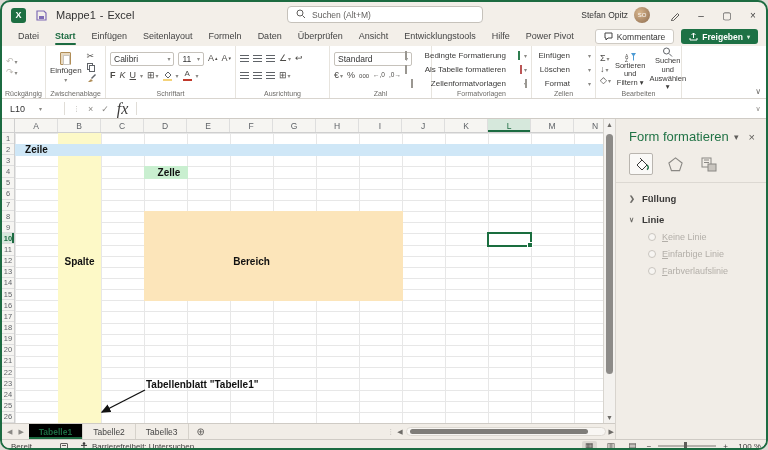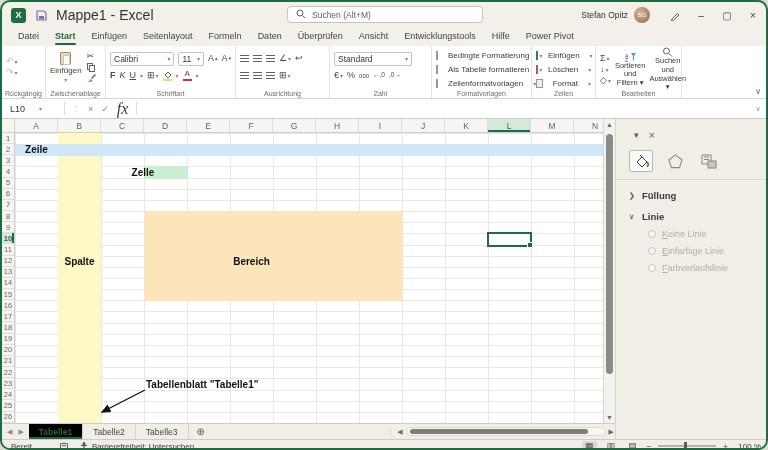--- a/index.html
+++ b/index.html
@@ -11,21 +11,21 @@
     -webkit-font-smoothing:antialiased;
   }
   
   .titlebar{height:26px;display:flex;align-items:center;position:relative;}
   .xlogo{width:15px;height:15px;margin-left:9px;background:#1d6f42;border-radius:3px;color:#fff;
     font-size:9px;font-weight:bold;display:flex;align-items:center;justify-content:center;}
   .autosave{display:flex;align-items:center;gap:5px;margin-left:12px;font-size:8.5px;color:#333;}
   .toggle{width:24px;height:12px;border-radius:6px;background:#605e5c;position:relative;}
   .toggle:after{content:"";position:absolute;left:2px;top:2px;width:8px;height:8px;border-radius:50%;background:#fff;}
   .saveic{margin-left:10px;display:flex;}
-  .doctitle{margin-left:9px;font-size:14px;color:#333;display:flex;gap:4px;}
+  .doctitle{margin-left:9px;font-size:11px;color:#333;display:flex;gap:4px;}
   .searchbox{position:absolute;left:285px;top:4px;width:196px;height:17px;background:#fff;
     border:1px solid #c6c2bb;border-radius:4px;display:flex;align-items:center;gap:6px;padding:0 8px;
     font-size:8.5px;color:#605e5c;}
   .tb-right{margin-left:auto;display:flex;align-items:center;height:100%;}
   .username{font-size:8.5px;color:#333;margin-right:6px;}
   .avatar{width:16px;height:16px;border-radius:50%;background:radial-gradient(circle at 35% 35%,#d8b58c,#8c6b4f);
     color:#fff;font-size:6px;display:flex;align-items:center;justify-content:center;margin-right:12px;}
   .winbtn{width:26px;height:100%;display:flex;align-items:center;justify-content:center;font-size:10px;color:#444;}
   .penbtn{width:26px;height:100%;display:flex;align-items:center;justify-content:center;}
   
@@ -53,21 +53,21 @@
   .clip{width:11px;height:13px;border:1px solid #b08d57;border-radius:1px;background:#e8d9c0;position:relative;}
   .clip:after{content:"";position:absolute;left:2px;top:2px;width:5px;height:8px;background:#fff;border:1px solid #c9c5bf;}
   .bars{width:9px;height:7px;background:linear-gradient(#5f6368 0 1px,transparent 1px 3px,#5f6368 3px 4px,transparent 4px 6px,#5f6368 6px 7px);}
   .sw{width:9px;height:9px;border:1px solid #9a9791;display:inline-block;}
   .sw.cf{background:linear-gradient(90deg,#e48383 0 3px,#8fb8e8 3px 6px,#9bd49b 6px 9px);}
   .sw.tbl{background:linear-gradient(#4a7ebb 0 3px,#fff 3px);}
   .sw.cs{background:linear-gradient(90deg,#f4d27a 0 4px,#9bd49b 4px);}
   .sw.ins{background:#dff0e2;border-color:#2e7d4f;}
   .sw.del{background:#fbe3e3;border-color:#b55;}
   .sw.fmt{background:#eee;}
-  .stylerow{display:flex;align-items:center;gap:10px;font-size:8px;color:#3b3a39;height:13px;white-space:nowrap;}
+  .stylerow{display:flex;align-items:center;gap:18px;font-size:8px;color:#3b3a39;height:13px;white-space:nowrap;justify-content:flex-end;}
   .twoline{display:flex;flex-direction:column;align-items:center;font-size:7.5px;line-height:1.15;color:#3b3a39;text-align:center;}
   .chev{position:absolute;right:5px;bottom:2px;font-size:8px;color:#6e6c68;}
   .colorbar{display:inline-block;width:9px;height:2px;margin-top:1px;}
   .stack{display:flex;flex-direction:column;justify-content:center;gap:2px;}
   
   .fbar{height:20px;background:#fff;border-bottom:1px solid #cfcbc5;display:flex;align-items:stretch;font-size:9px;}
   .namebox{width:62px;display:flex;align-items:center;padding-left:8px;gap:14px;color:#333;}
   .fsep{width:1px;background:#e0ddd7;margin:3px 0;}
   .fbtns{display:flex;align-items:center;gap:8px;padding:0 8px;color:#8a8884;}
   .fx{font-style:italic;font-family:"Liberation Serif",serif;color:#3b3a39;font-size:16px;}
@@ -89,21 +89,21 @@
   .colfill{left:43px;width:43px;top:0;height:290px;background:#fdf9c7;}
   .rowfill{left:0;width:588px;top:calc(var(--rh)*1);height:calc(var(--rh) + 1px);background:#cfe7f7;}
   .cellfill{left:129px;width:44px;top:calc(var(--rh)*3);height:calc(var(--rh) + 1px);background:#c9efd0;}
   .rangefill{left:129px;width:259px;top:calc(var(--rh)*7);height:calc(var(--rh)*8 + 1px);background:#fce5ba;}
   .selcell{left:472px;width:45px;top:calc(var(--rh)*9 - 1px);height:calc(var(--rh) + 3px);border:2px solid #1a6e3f;}
   .selcell:after{content:"";position:absolute;right:-3px;bottom:-3px;width:4px;height:4px;background:#1a6e3f;border:1px solid #fff;}
   .celllabel{position:absolute;display:flex;align-items:center;justify-content:center;
     font-weight:bold;font-size:10px;color:#111;white-space:nowrap;}
   .lab-zeile{left:0;width:43px;top:calc(var(--rh)*1);height:var(--rh);}
   .lab-spalte{left:43px;width:43px;top:calc(var(--rh)*11);height:var(--rh);}
-  .lab-zelle{left:114px;width:28px;top:calc(var(--rh)*3);height:var(--rh);}
+  .lab-zelle{left:140px;width:28px;top:calc(var(--rh)*3);height:var(--rh);}
   .lab-bereich{left:215px;width:43px;top:calc(var(--rh)*11);height:var(--rh);}
   .annot{position:absolute;left:144px;top:260px;font-weight:bold;font-size:10px;color:#111;white-space:nowrap;z-index:5;}
   .annotsvg{position:absolute;left:0;top:0;z-index:5;pointer-events:none;}
   .vscroll{position:absolute;left:601px;top:0;width:12px;height:304px;background:#f4f2ef;border-left:1px solid #d8d5cf;}
   .vscroll .arr{position:absolute;left:0;width:11px;text-align:center;font-size:7px;color:#6e6c68;}
   .vthumb{position:absolute;left:2px;top:15px;width:7px;height:240px;background:#8d8b88;border-radius:4px;}
   
   .tabbar{position:absolute;top:421px;left:0;width:613px;height:16px;background:#f1ede7;border-top:1px solid #cfcbc5;
     display:flex;align-items:stretch;font-size:8.5px;color:#444;}
   .snav{display:flex;align-items:center;padding:0 5px;color:#8a8884;font-size:7px;gap:6px;}
@@ -188,20 +188,35 @@
     <span class="rtab active">Start</span>
     <span class="rtab">Einfügen</span>
     <span class="rtab">Seitenlayout</span>
     <span class="rtab">Formeln</span>
     <span class="rtab">Daten</span>
     <span class="rtab">Überprüfen</span>
     <span class="rtab">Ansicht</span>
     <span class="rtab">Entwicklungstools</span>
     <span class="rtab">Hilfe</span>
     <span class="rtab">Power Pivot</span>
+    <div class="tr-right">
+      <span class="btn-comments">
+        <svg width="9" height="9" viewBox="0 0 9 9">
+            <path d="M1 1 h7 v5 h-4 l-2 2 v-2 h-1 z" fill="none" stroke="#444"></path>
+          </svg>
+        <span>Kommentare</span>
+      </span>
+      <span class="btn-share">
+        <svg width="9" height="9" viewBox="0 0 9 9">
+            <path d="M4.5 6 V1 M2.5 3 L4.5 1 L6.5 3 M1 6 v2 h7 v-2" fill="none" stroke="#fff"></path>
+          </svg>
+        <span>Freigeben</span>
+        <span class="car2" style="color:#dff0e2">▾</span>
+      </span>
+    </div>
   </div>
 
   <div class="ribbon">
     <div class="rgroup" style="width:44px">
       <div class="stack" style="height:34px">
         <span class="mini dim">↶ <span class="car">▾</span></span>
         <span class="mini dim">↷ <span class="car">▾</span></span>
       </div>
       <div class="glabel">Rückgängig</div>
     </div>
@@ -481,20 +496,21 @@
       <span class="harr">◀</span>
       <span class="htrack">
         <span class="hthumb"></span>
       </span>
       <span class="harr">▶</span>
     </span>
   </div>
 
   <div class="taskpane">
     <div class="tp-head">
+      <span class="tp-title">Form formatieren</span>
       <span class="tp-ic">▾</span>
       <span class="tp-ic" style="font-size:11px">×</span>
     </div>
     <div class="tp-tools">
       <span class="tool sel">
         <svg width="17" height="15" viewBox="0 0 17 15">
             <path d="M4 8 L9 3 L14 8 L9 13 Z" fill="#fff" stroke="#3b3a39"></path>
             <path d="M14 8 q2.6 2.6 0 4.6" fill="none" stroke="#1c6b41" stroke-width="1.4"></path>
             <path d="M9 3 L7 1" stroke="#3b3a39"></path>
           </svg>

